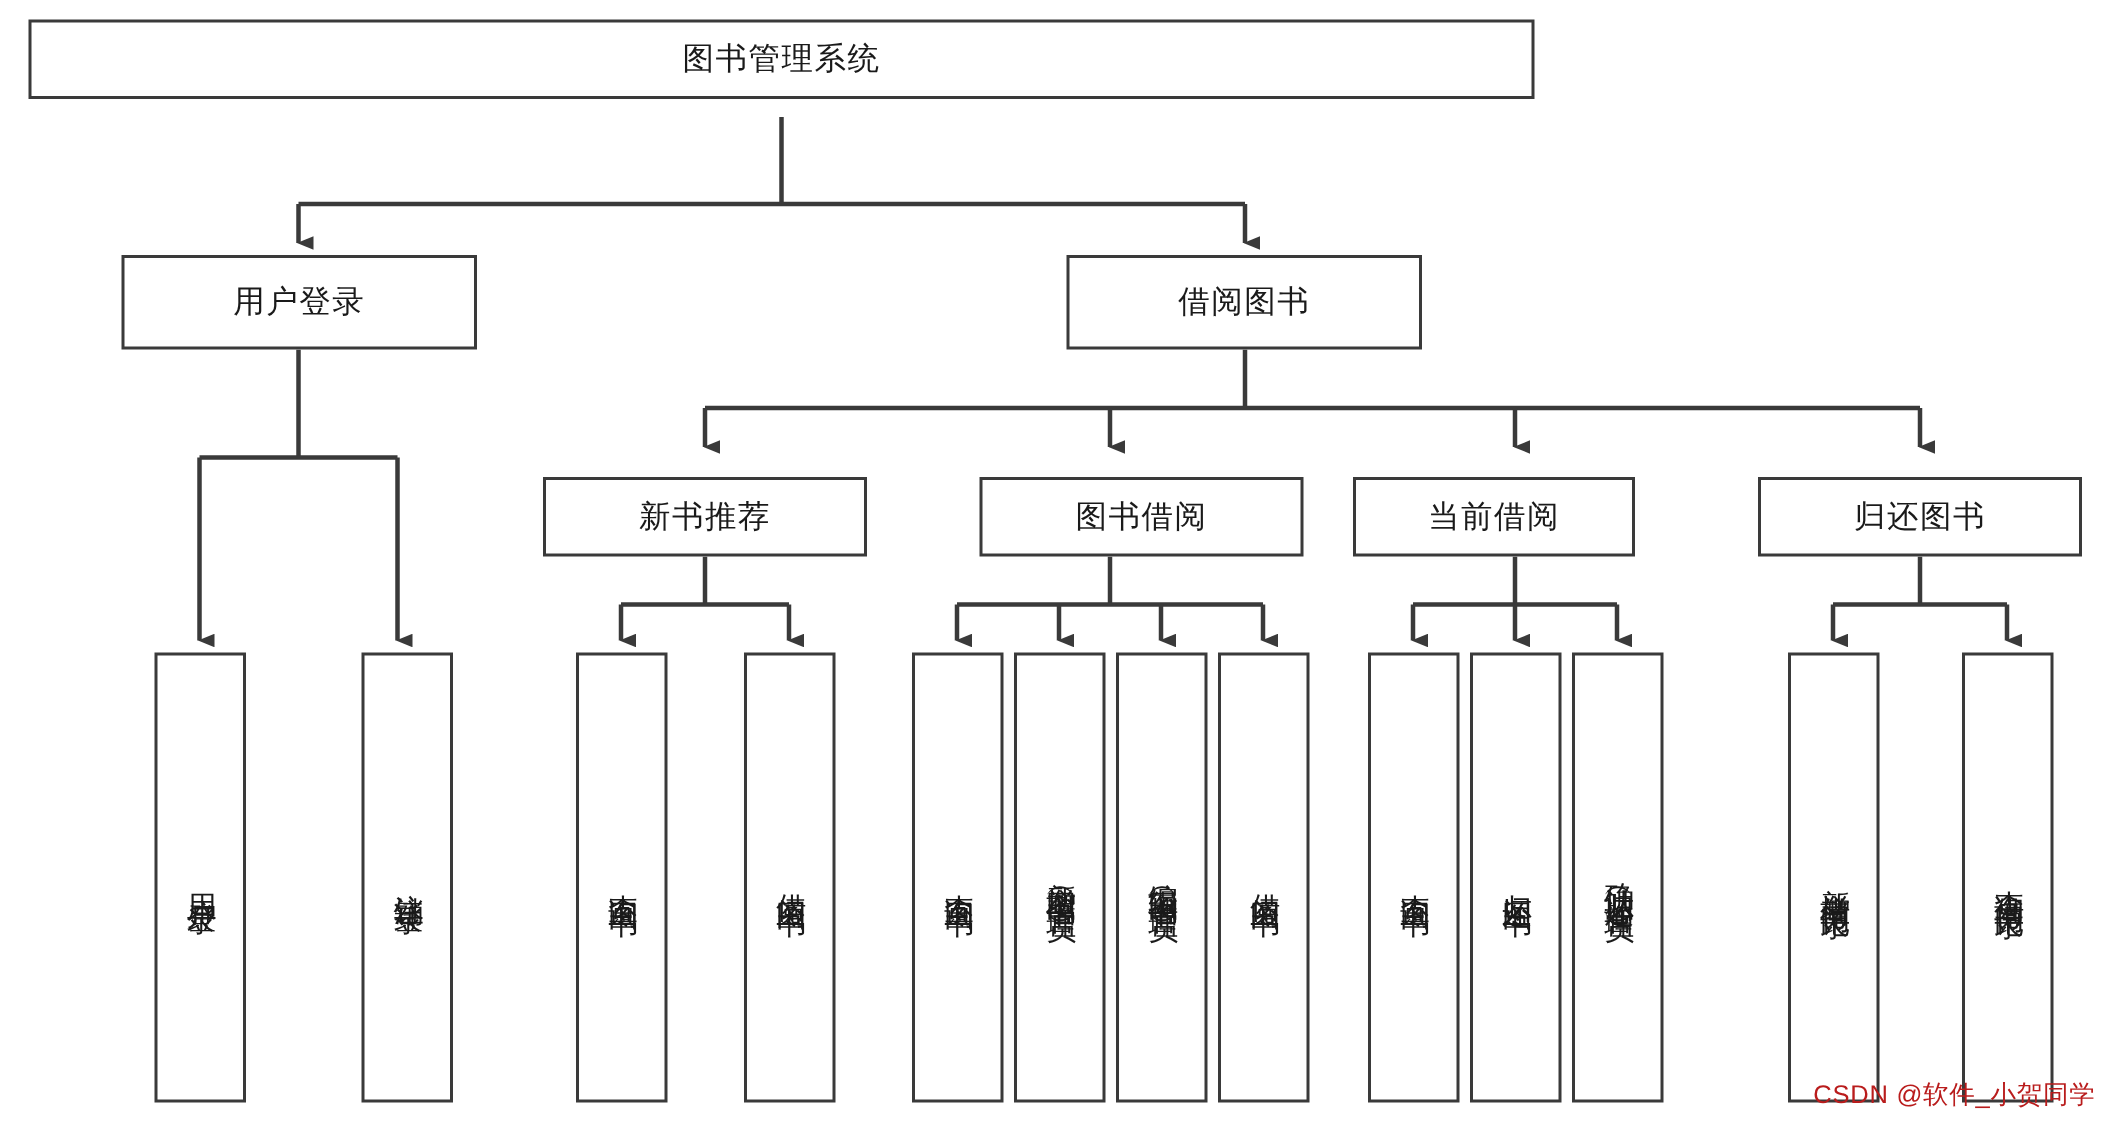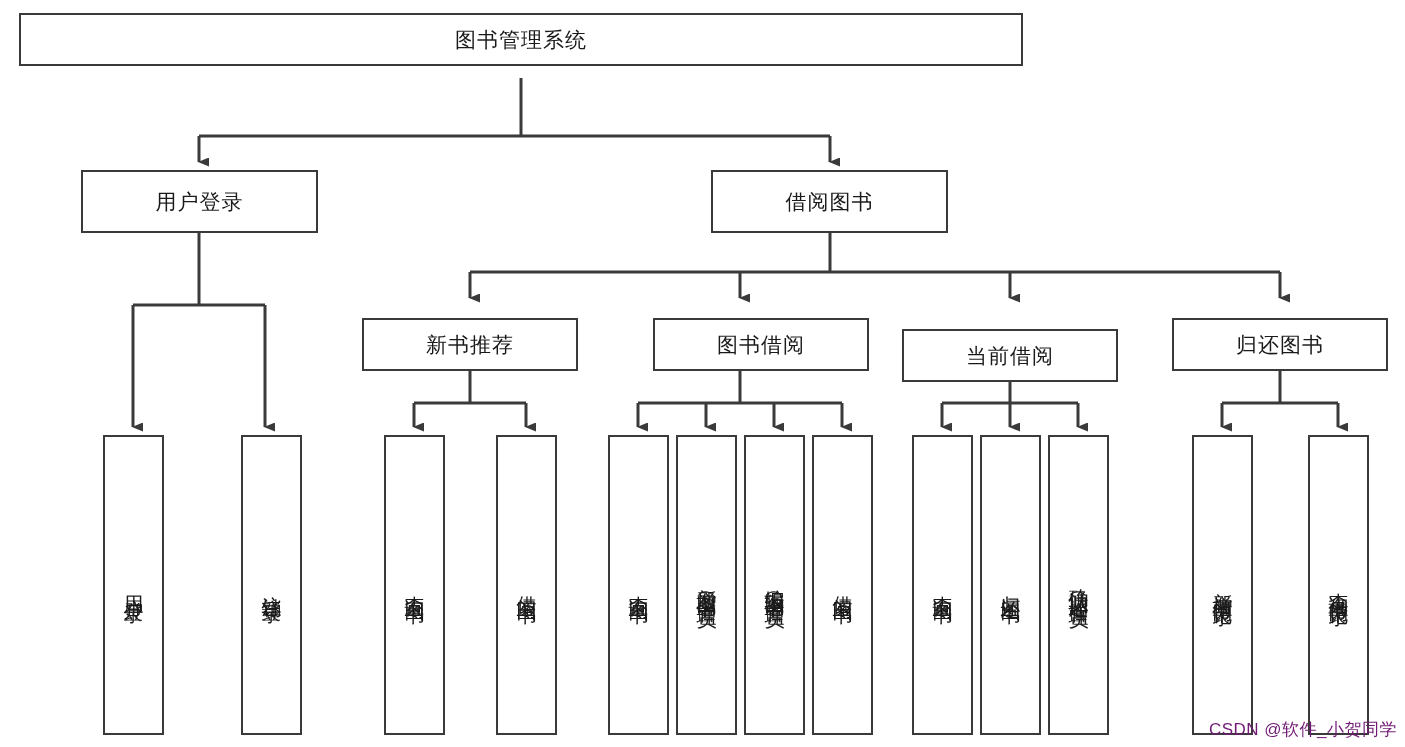--- a/index.html
+++ b/index.html
@@ -58,21 +58,21 @@
     line-height: 1.25;
     letter-spacing: 3px;
     white-space: nowrap;
     text-align: center;
   }
   .watermark {
     position: absolute;
     right: 8px;
     bottom: 6px;
     font-size: 17px;
-    color: #701a75;
+    color: #b91c1c;
     letter-spacing: 0.5px;
     white-space: nowrap;
     user-select: none;
   }
 </style>
 </head>
 <body>
 
 <div id="canvas">
 
@@ -139,21 +139,21 @@
   <div class="node horiz" style="left:711px; top:170px; width:237px; height:63px;">
     <span class="label">借阅图书</span>
   </div>
 
   <div class="node horiz" style="left:362px; top:318px; width:216px; height:53px;">
     <span class="label">新书推荐</span>
   </div>
   <div class="node horiz" style="left:632px; top:318px; width:216px; height:53px;margin-left:21px;">
     <span class="label">图书借阅</span>
   </div>
-  <div class="node horiz" style="left:902px; top:318px; width:216px; height:53px;margin-top:11px;">
+  <div class="node horiz" style="left:902px; top:318px; width:188px; height:53px;">
     <span class="label">当前借阅</span>
   </div>
   <div class="node horiz" style="left:1172px; top:318px; width:216px; height:53px;">
     <span class="label">归还图书</span>
   </div>
 
   <div class="node vert" style="left:103px; top:435px; width:61px; height:300px;">
     <span class="label">用户登录</span>
   </div>
   <div class="node vert" style="left:241px; top:435px; width:61px; height:300px;">

